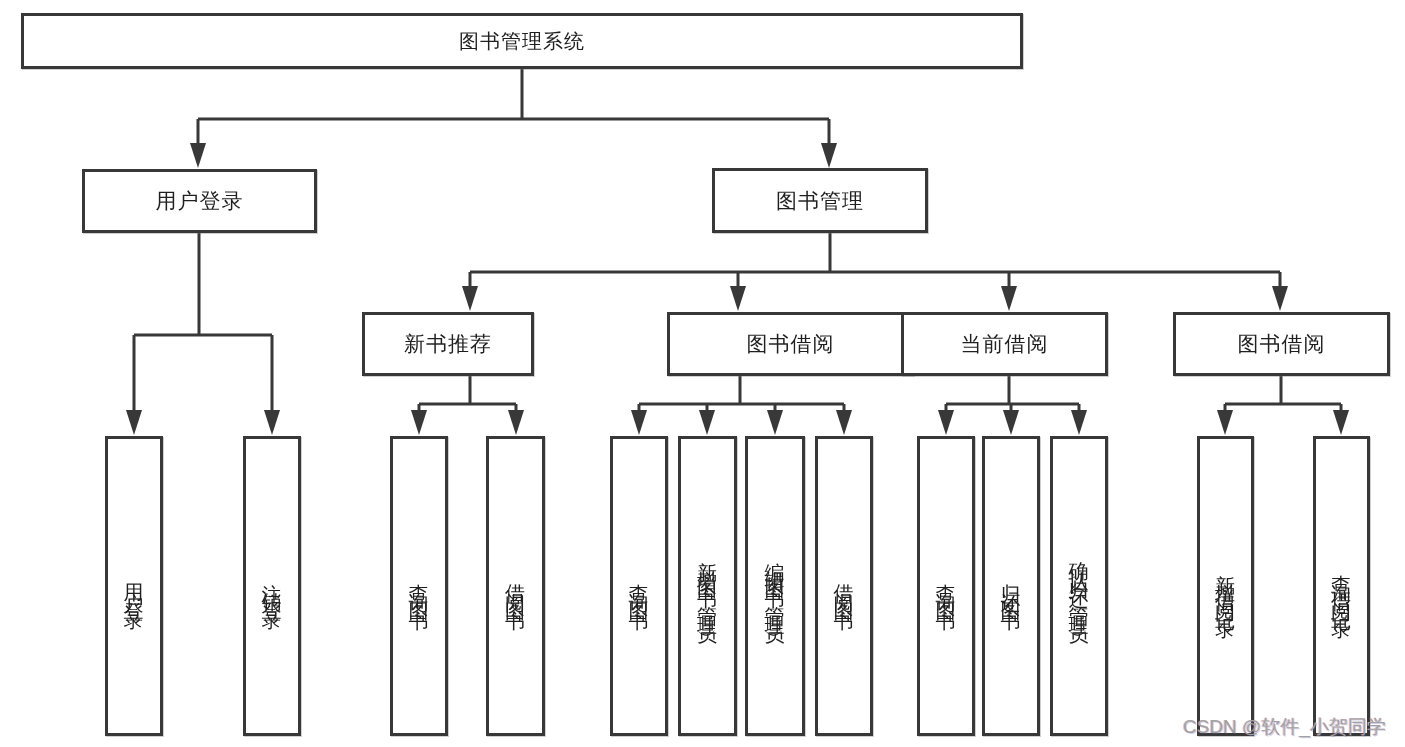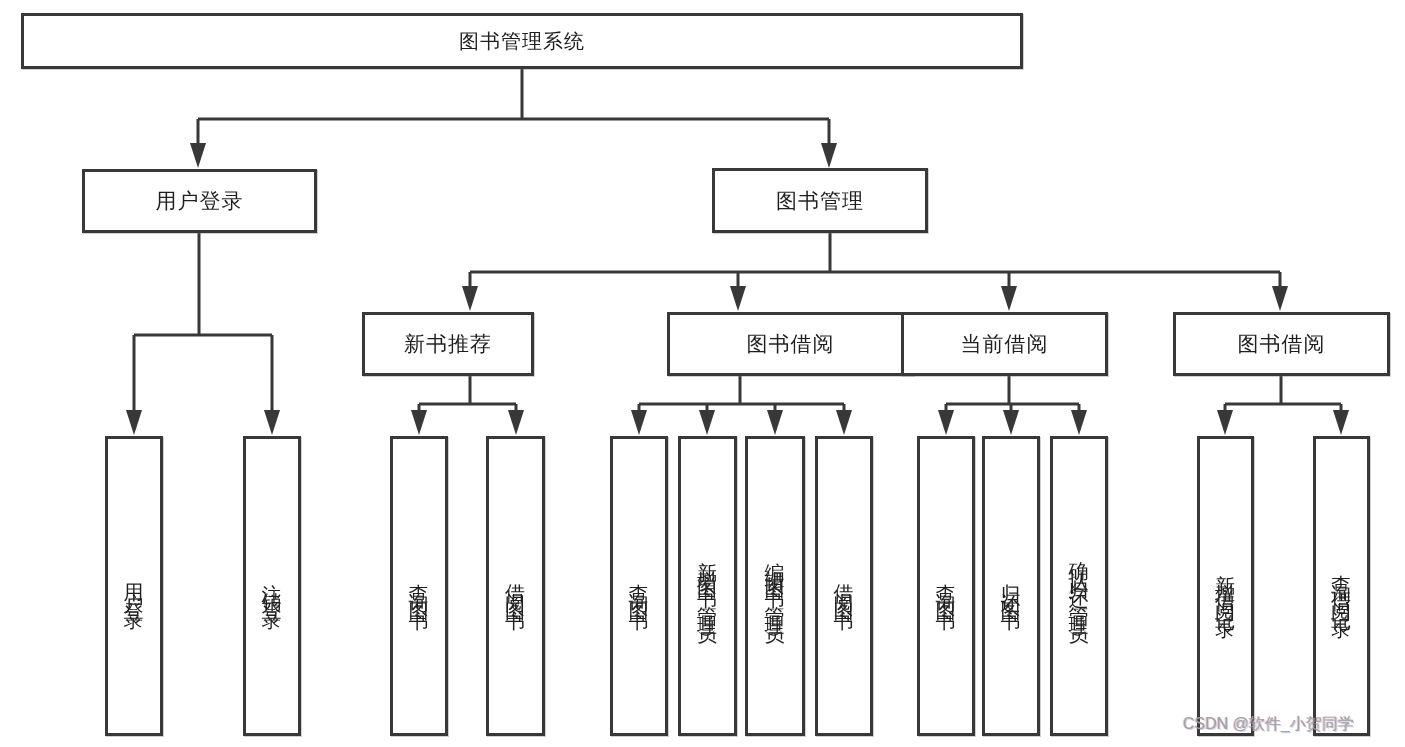--- a/index.html
+++ b/index.html
@@ -54,21 +54,21 @@
     writing-mode: vertical-rl;
     text-orientation: mixed;
     font-size: 20px;
     letter-spacing: 9px;
     line-height: 1;
   }
   #watermark {
     position: absolute;
     left: 1183px;
     top: 714px;
-    font-size: 16px;
+    font-size: 19px;
     color: var(--watermark);
     white-space: nowrap;
     z-index: 5;
     text-shadow: -1px 0 0 rgba(205,90,90,0.35), 1px 1px 0 rgba(90,110,205,0.30);
   }
 </style>
 </head>
 <body>
 
 <div id="stage">

